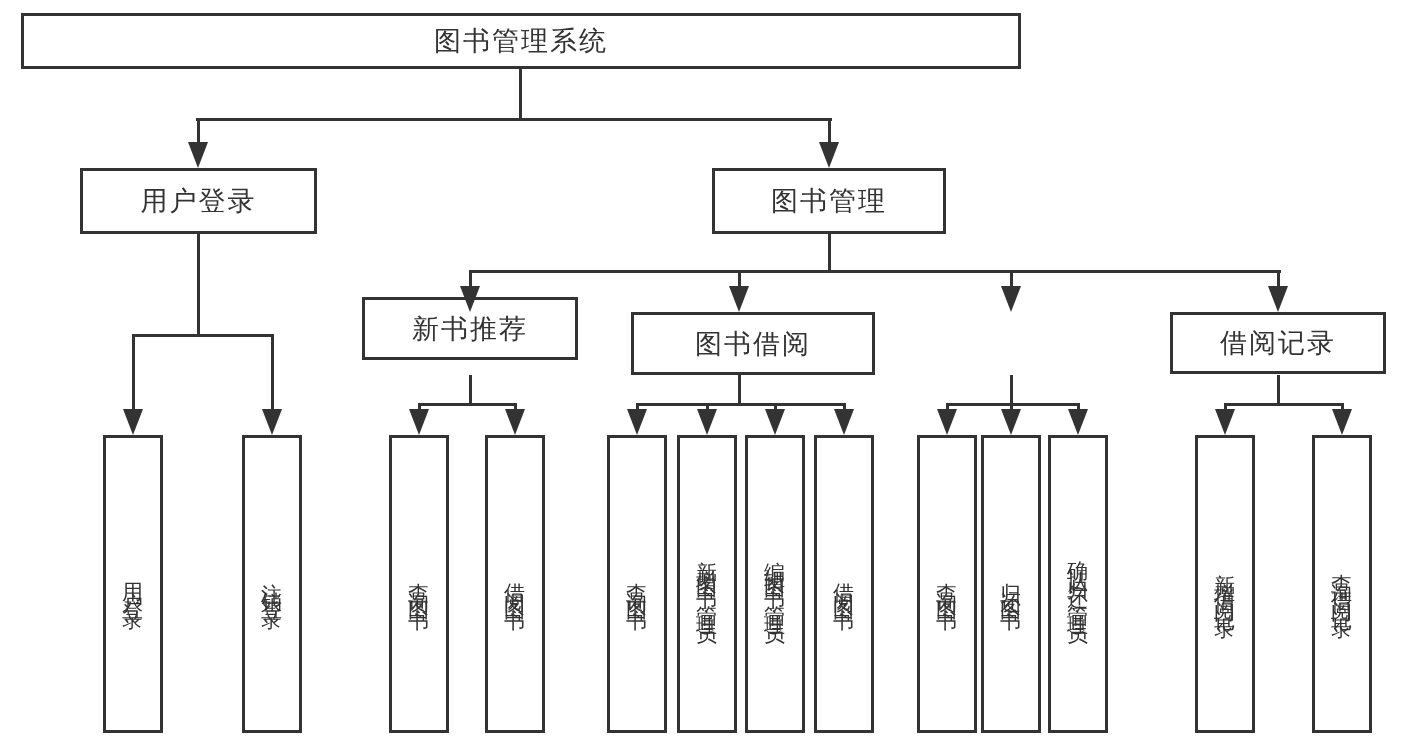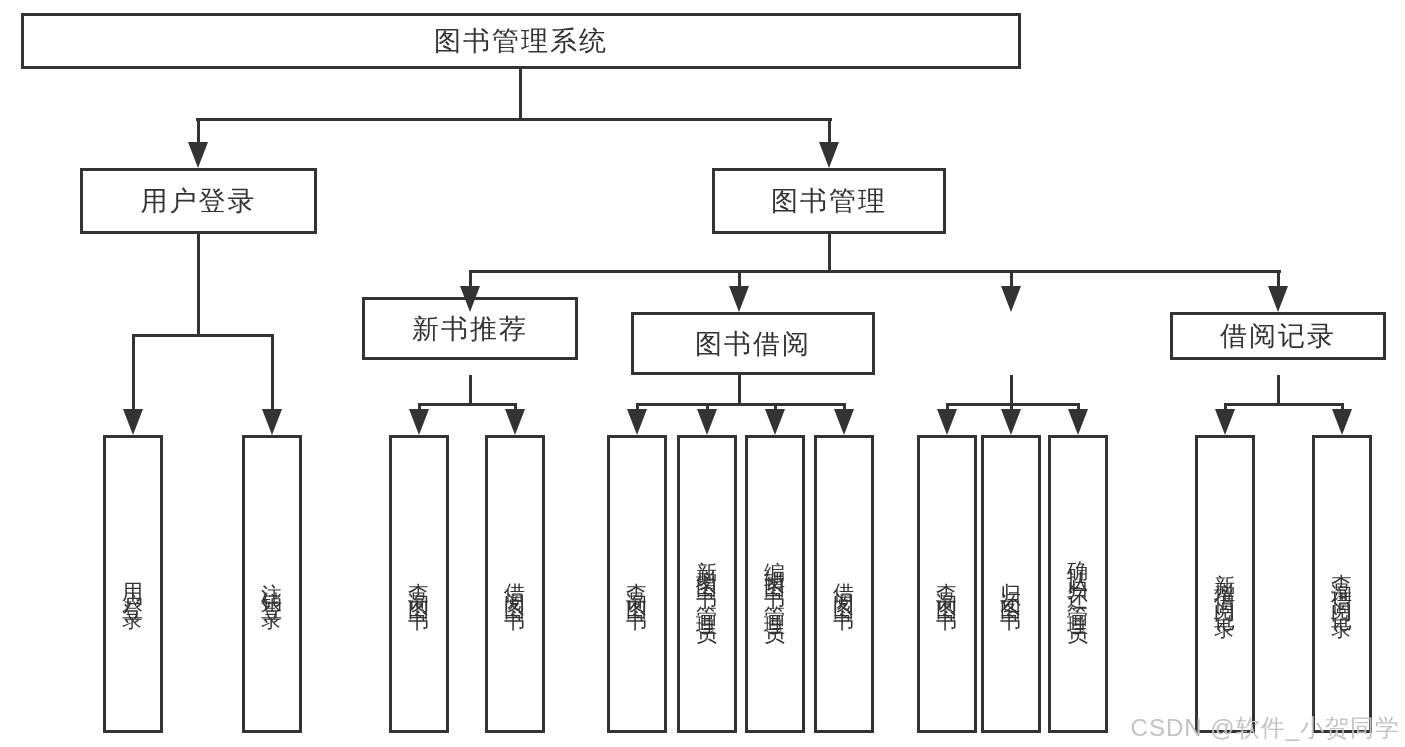--- a/index.html
+++ b/index.html
@@ -69,21 +69,21 @@
   <div class="box h" style="left:712px;top:168px;width:234px;height:66px">
     <span>图书管理</span>
   </div>
 
   <div class="box h" style="left:362px;top:297px;width:216px;height:63px">
     <span>新书推荐</span>
   </div>
   <div class="box h" style="left:631px;top:312px;width:244px;height:63px">
     <span>图书借阅</span>
   </div>
-  <div class="box h" style="left:1170px;top:312px;width:216px;height:48px">
+  <div class="box h" style="left:1170px;top:312px;width:216px;height:62px">
     <span>借阅记录</span>
   </div>
 
   <div class="box v" style="left:103px;top:435px;width:60px;height:298px">
     <span>用户登录</span>
   </div>
   <div class="box v" style="left:242px;top:435px;width:60px;height:298px">
     <span>注销登录</span>
   </div>
 
@@ -176,14 +176,13 @@
   <div class="vline" style="left:1077px;top:403px;height:9px"></div>
   <div class="arrow" style="left:1068px;top:409px"></div>
 
   <div class="vline" style="left:1277px;top:375px;height:30px"></div>
   <div class="hline" style="left:1224px;top:403px;width:120px"></div>
   <div class="vline" style="left:1224px;top:403px;height:9px"></div>
   <div class="arrow" style="left:1215px;top:409px"></div>
   <div class="vline" style="left:1341px;top:403px;height:9px"></div>
   <div class="arrow" style="left:1332px;top:409px"></div>
 
-  <div class="watermark">CSDN @软件_小贺同学</div>
 </div>
 
 </body></html>

